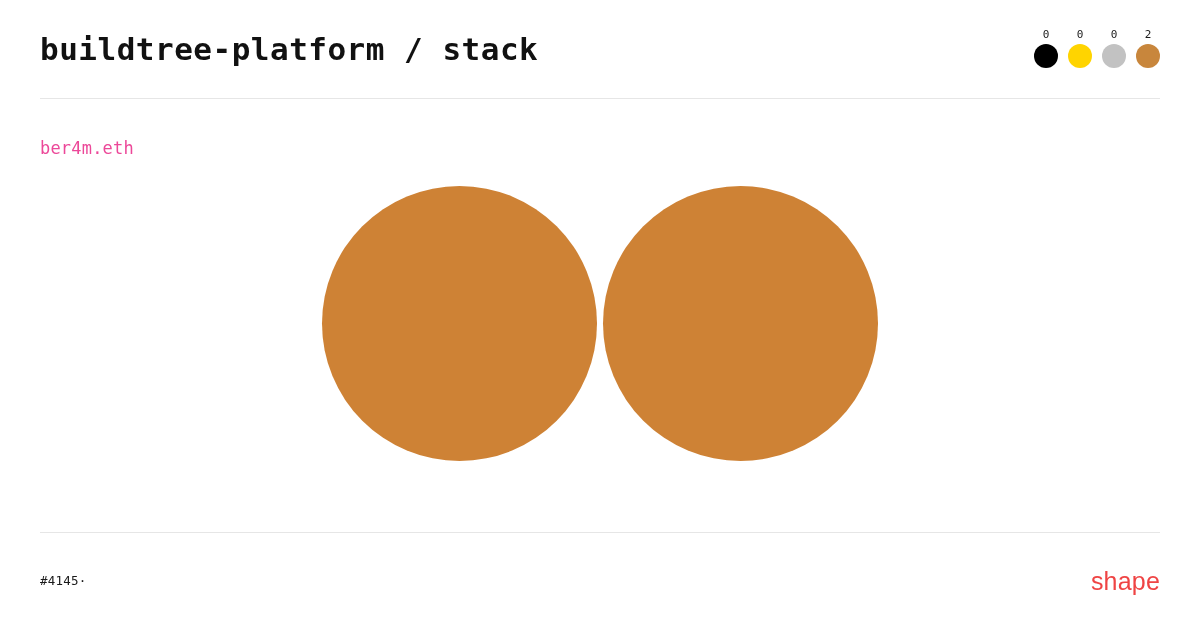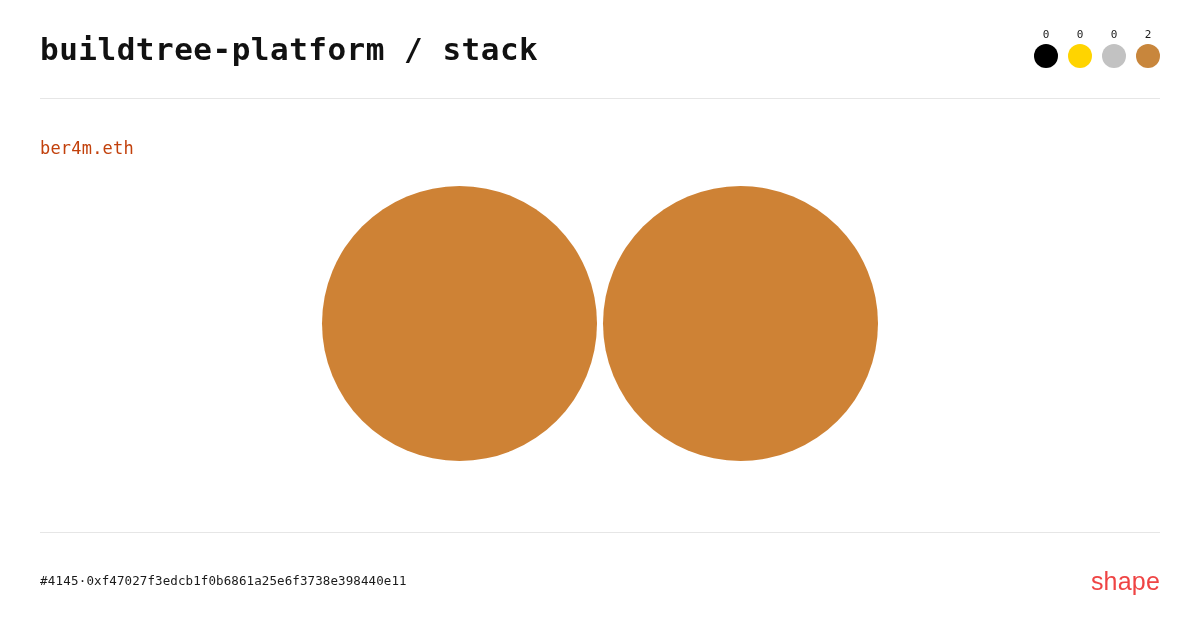--- a/index.html
+++ b/index.html
@@ -77,21 +77,21 @@
   }
 
   
   .subtitle {
     position: absolute;
     left: 40px;
     top: 140px;
     font-family: "DejaVu Sans Mono", "Liberation Mono", monospace;
     font-size: 17px;
     font-weight: 400;
-    color: #c2410c;
+    color: #ec4899;
     letter-spacing: 0.2px;
     line-height: 1;
   }
 
   
   .canvas {
     position: absolute;
     left: 0;
     top: 175px;
     width: 1200px;
@@ -197,18 +197,17 @@
 
   <div class="canvas">
     <div class="shape-circle" id="circle-0" style="background: rgb(206, 130, 53);"></div>
     <div class="shape-circle" id="circle-1" style="background: rgb(206, 130, 53);"></div>
   </div>
 
   <div class="footer">
     <div class="footer-left">
       <span>#4145</span>
       <span class="footer-sep">·</span>
-      <span class="footer-hash">0xf47027f3edcb1f0b6861a25e6f3738e398440e11</span>
     </div>
     <div class="footer-brand">shape</div>
   </div>
 
 </div>
 
 </body></html>

